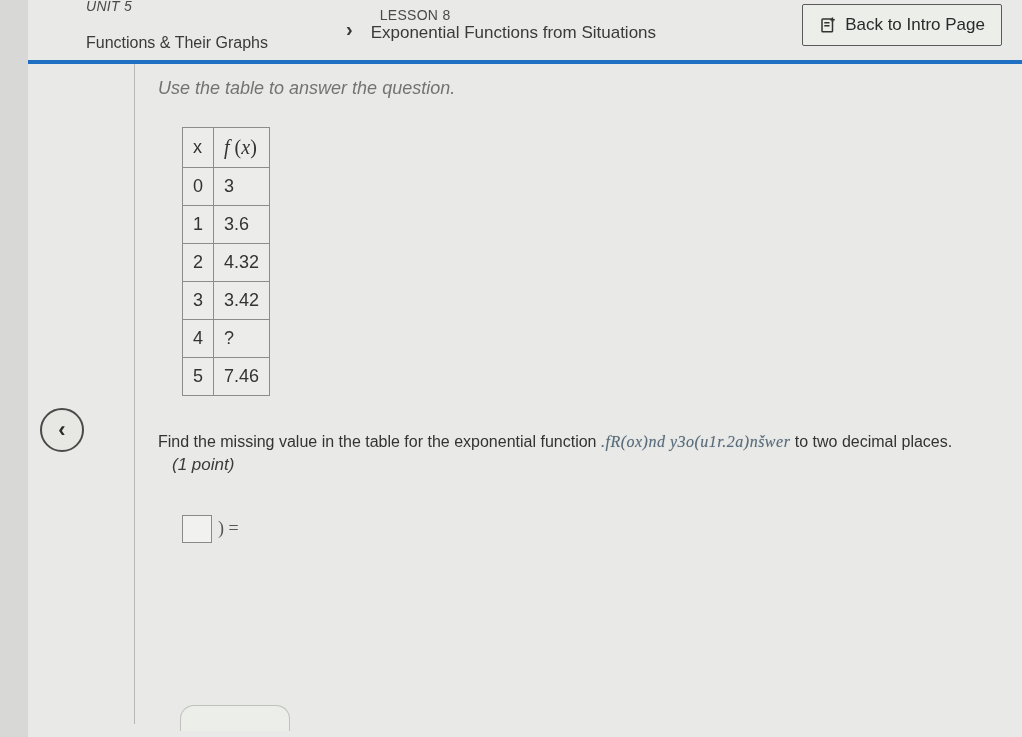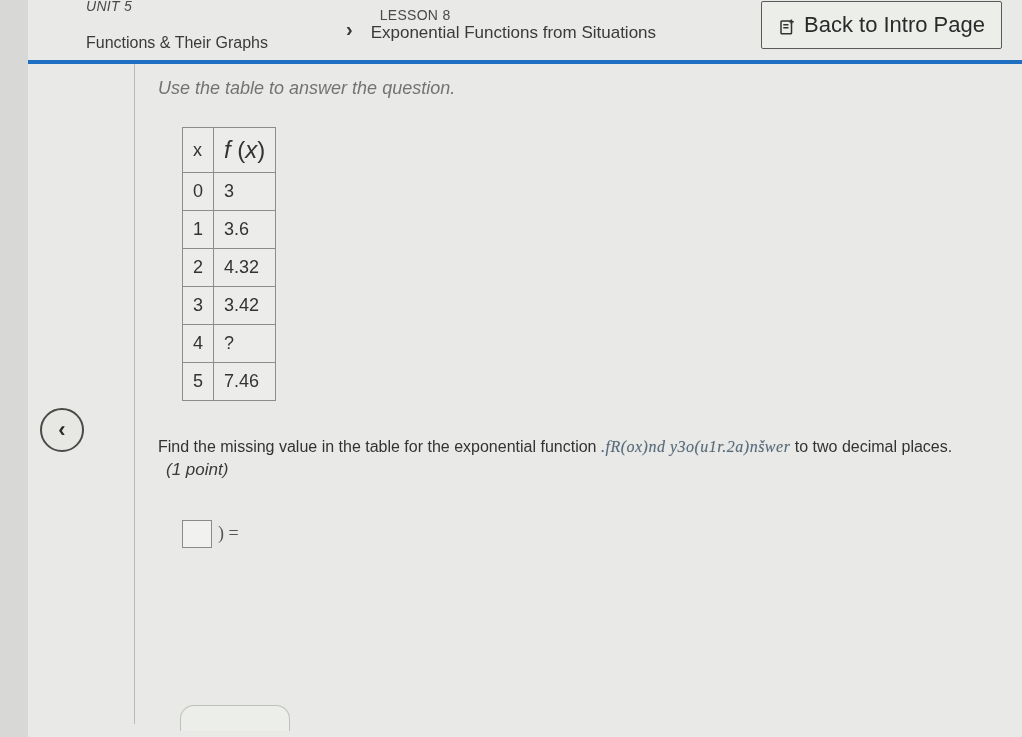--- a/index.html
+++ b/index.html
@@ -32,21 +32,21 @@
     font-size: 20px; font-weight: bold; color: #3a3a3a;
     margin: 8px 18px 0 0;
   }
   .lesson-block { flex: 1; }
   .lesson-label { font-size: 14px; color: #4a4a4a; font-weight: 500; letter-spacing: 0.3px; margin-left: 9px; }
   .lesson-name { font-size: 17px; color: #3a3a3a; margin-top: 0; }
   .back-btn {
     border: 1.5px solid #5a5a5a;
     background: #eceeea;
     padding: 10px 16px;
-    font-size: 22px;
+    font-size: 17px;
     color: #2a2a2a;
     display: flex;
     align-items: center;
     gap: 8px;
     cursor: pointer;
     border-radius: 2px;
   }
   .back-icon {
     width: 18px; height: 18px; display: inline-block; position: relative;
   }
@@ -82,41 +82,41 @@
   table.data td, table.data th {
     border: 1px solid #8c8c88;
     padding: 8px 10px;
     font-size: 18px;
     color: #333;
     text-align: left;
     background: #ececea;
     min-width: 26px;
   }
   table.data th { font-weight: normal; }
-  .fx-header { font-family: Liberation Sans, sans-serif; font-style: italic; font-size: 24px; }
+  .fx-header { font-family: Liberation Serif, serif; font-style: italic; font-size: 20px; }
   .fx-header .paren { font-style: normal; }
   .question {
     font-size: 16px;
     color: #333;
     line-height: 1.55;
     margin-bottom: 0;
     max-width: 880px;
   }
   .mathbit {
     font-family: 'Times New Roman', serif;
     font-style: italic;
     color: #5a6b7a;
     text-shadow: 0 0 1px #a9b4bd;
     letter-spacing: 0.5px;
   }
   .points {
     font-style: italic;
     font-size: 17px;
     color: #3a3a3a;
-    margin-left: 8px;
+    margin-left: 14px;
     margin-bottom: 40px;
   }
   .answer-row {
     display: flex;
     align-items: center;
     gap: 6px;
     margin-left: 24px;
     font-size: 18px;
     color: #555;
     font-family: 'Times New Roman', serif;

